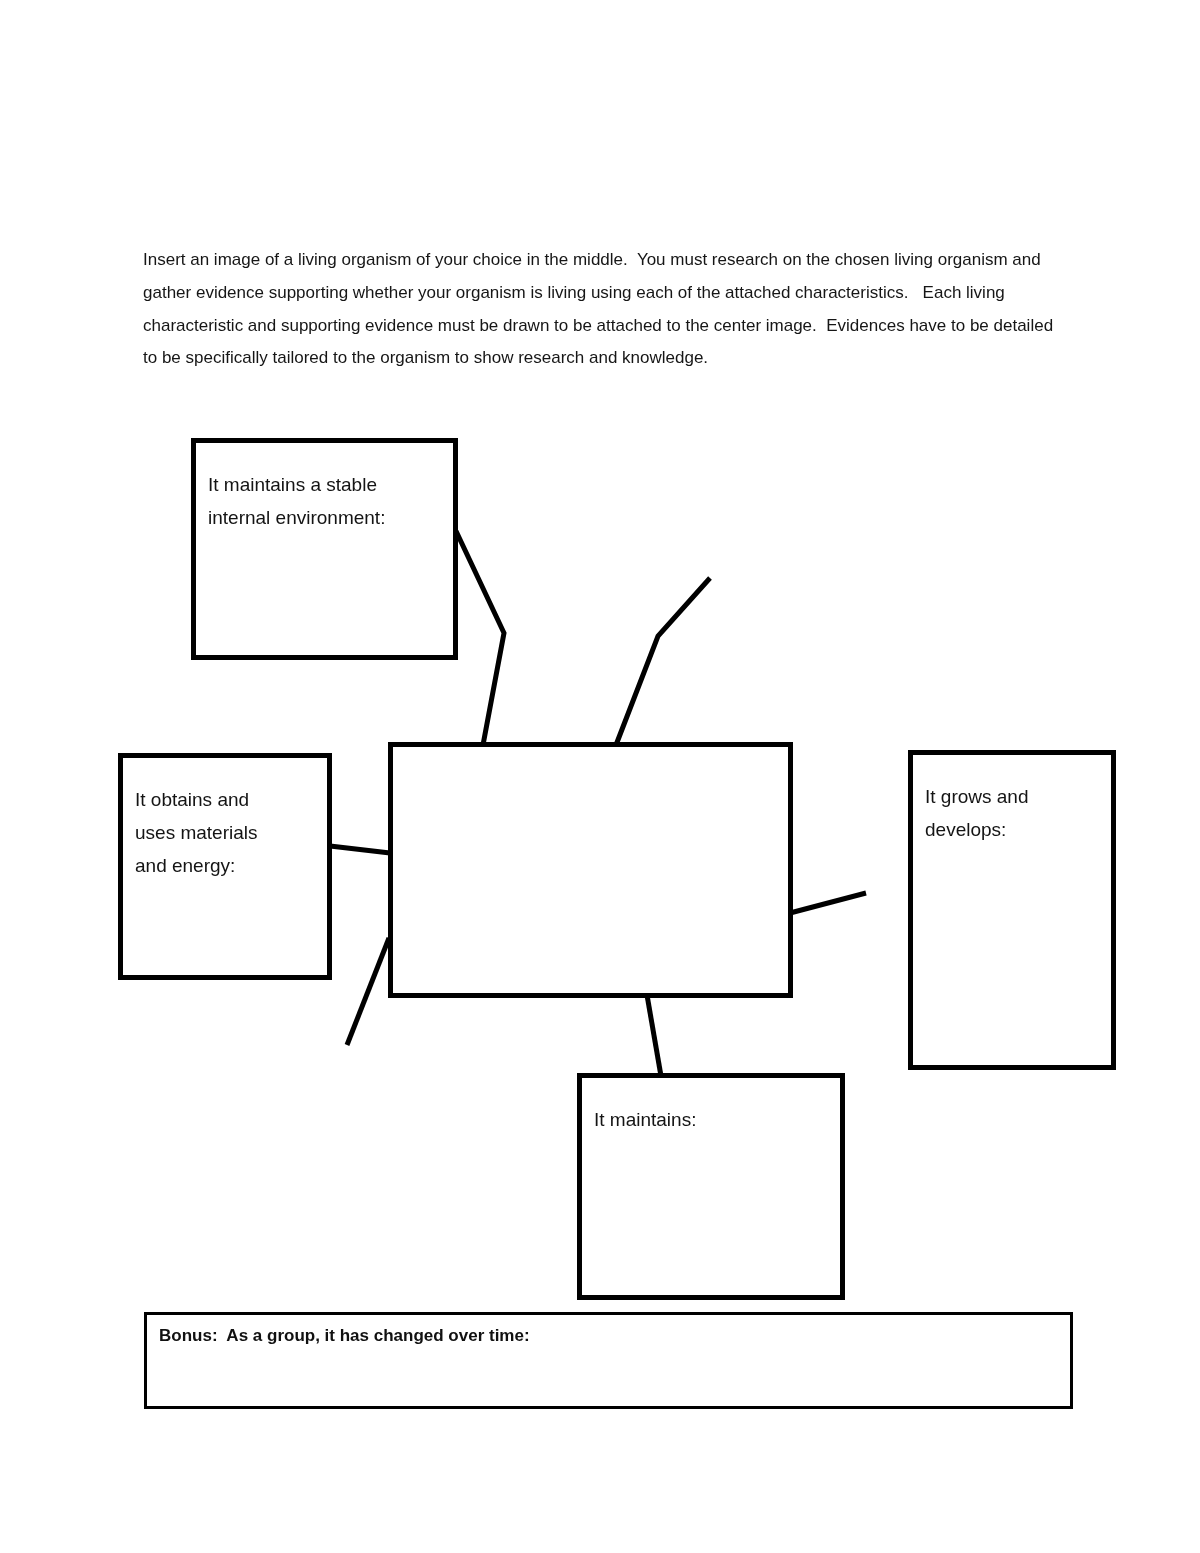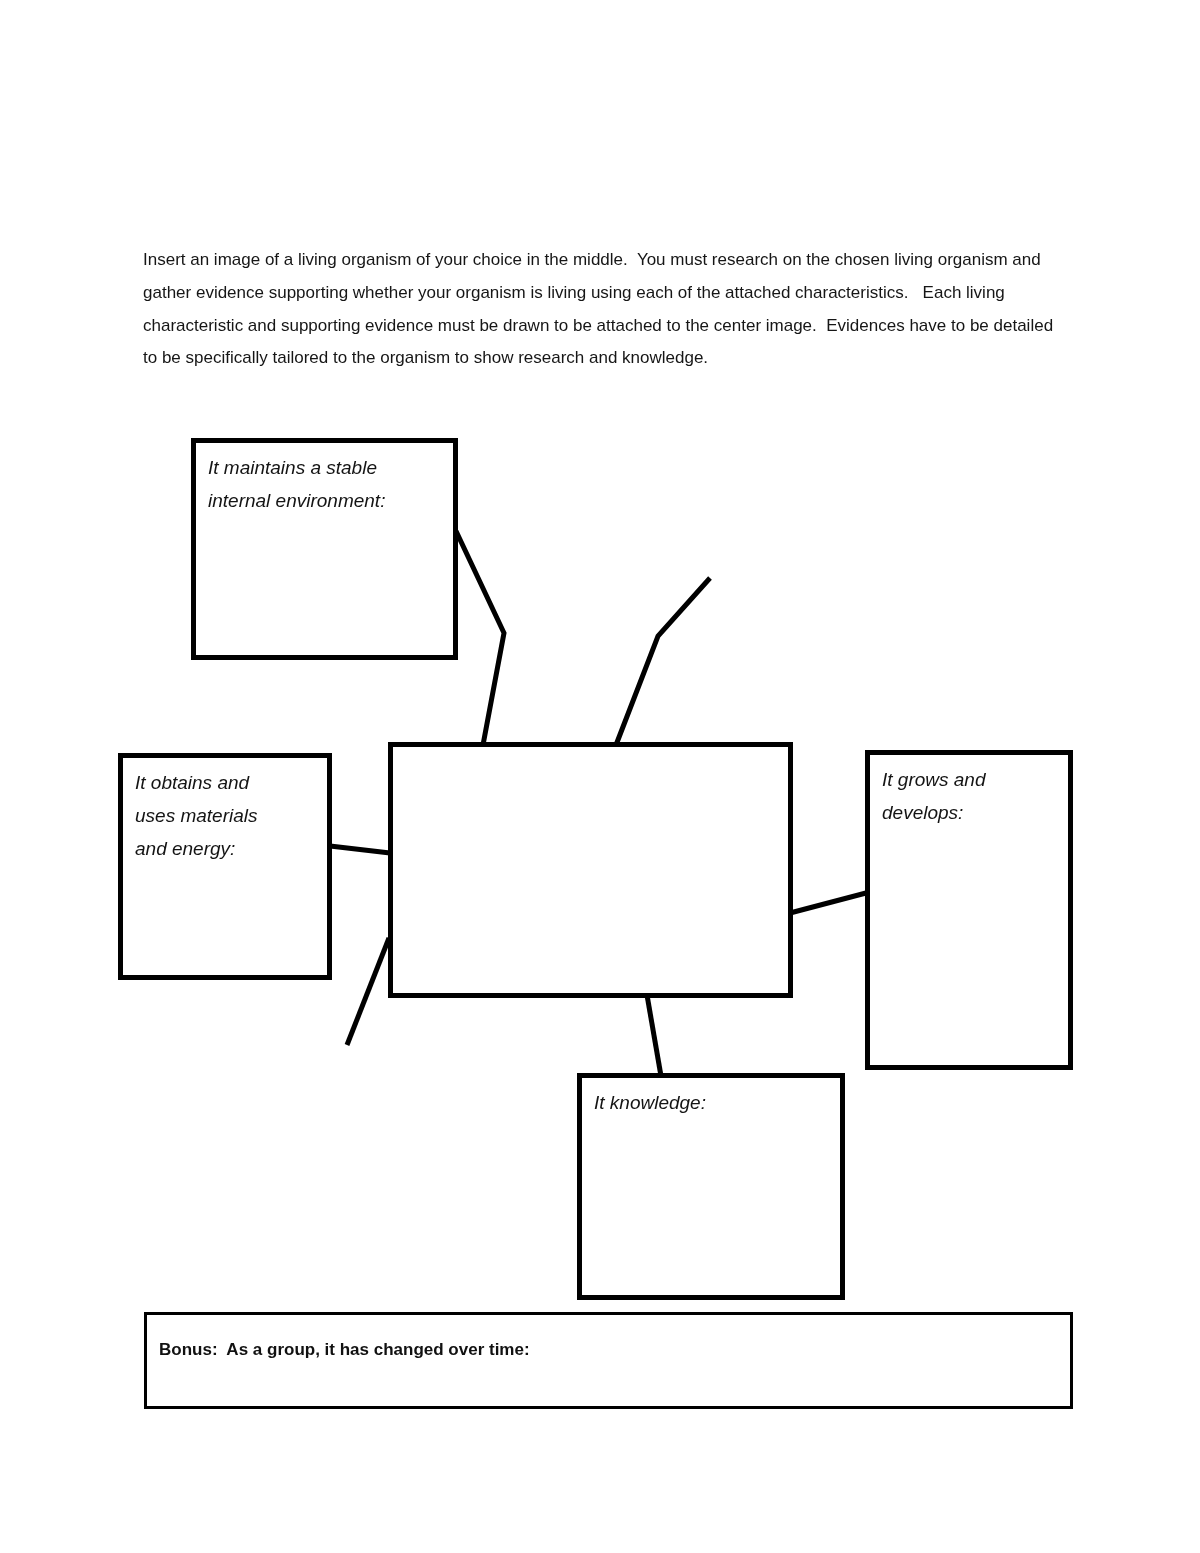--- a/index.html
+++ b/index.html
@@ -48,44 +48,43 @@
     stroke-linejoin: miter;
   }
   .dbox {
     position: absolute;
     box-sizing: border-box;
     border: 5px solid var(--border-color, #000);
     background: #ffffff;
   }
   .dbox .box-label {
     display: block;
-    padding: 8px 12px;
+    padding: 25px 12px;
     font-size: 19px;
     line-height: 33px;
-    font-style: italic;
     white-space: pre-wrap;
     color: #141414;
   }
   .box-maintains  { left: 191px; top: 438px;  width: 267px; height: 222px; }
   .box-responds   { left: 710px; top: 457px;  width: 270px; height: 226px; }
   .box-obtains    { left: 118px; top: 740px;  width: 214px; height: 227px; margin-top: 13px; }
   .box-center     { left: 388px; top: 742px;  width: 405px; height: 256px; }
-  .box-grows      { left: 865px; top: 750px;  width: 208px; height: 320px; }
+  .box-grows      { left: 908px; top: 750px;  width: 208px; height: 320px; }
   .box-genetic    { left: 258px; top: 1042px; width: 269px; height: 225px; }
   .box-reproduces { left: 577px; top: 1073px; width: 268px; height: 227px; }
   .box-bonus {
     left: 144px; top: 1312px; width: 929px; height: 97px;
     border-width: 3px;
   }
   .box-bonus .box-label {
     font-style: normal;
     font-weight: 700;
     font-size: 17px;
     line-height: 26px;
-    padding: 22px 12px;
+    padding: 8px 12px;
     color: #111111;
   }
 </style>
 </head>
 <body>
 
 <div id="page" style="--border-color: #000000; --title-color: #36609A;">
 
 
   <p class="intro"><span>Insert an image of a living organism of your choice in the middle.  You must research on the chosen living organism and gather evidence supporting whether your organism is living using each of the attached characteristics.   Each living characteristic and </span><b>supporting evidence</b><span> must be drawn to be attached to the center image.  Evidences have to be </span><b>detailed to be specifically tailored to the organism</b><span> to show research and knowledge.</span></p>
@@ -115,20 +114,20 @@
     <span class="box-label"></span>
   </div>
 
   <div class="dbox box-grows">
     <span class="box-label">It grows and
 develops:</span>
   </div>
 
 
   <div class="dbox box-reproduces">
-    <span class="box-label">It knowledge:</span>
+    <span class="box-label">It maintains:</span>
   </div>
 
   <div class="dbox box-bonus">
     <span class="box-label">Bonus:  As a group, it has changed over time:</span>
   </div>
 
 </div>
 
 </body></html>

